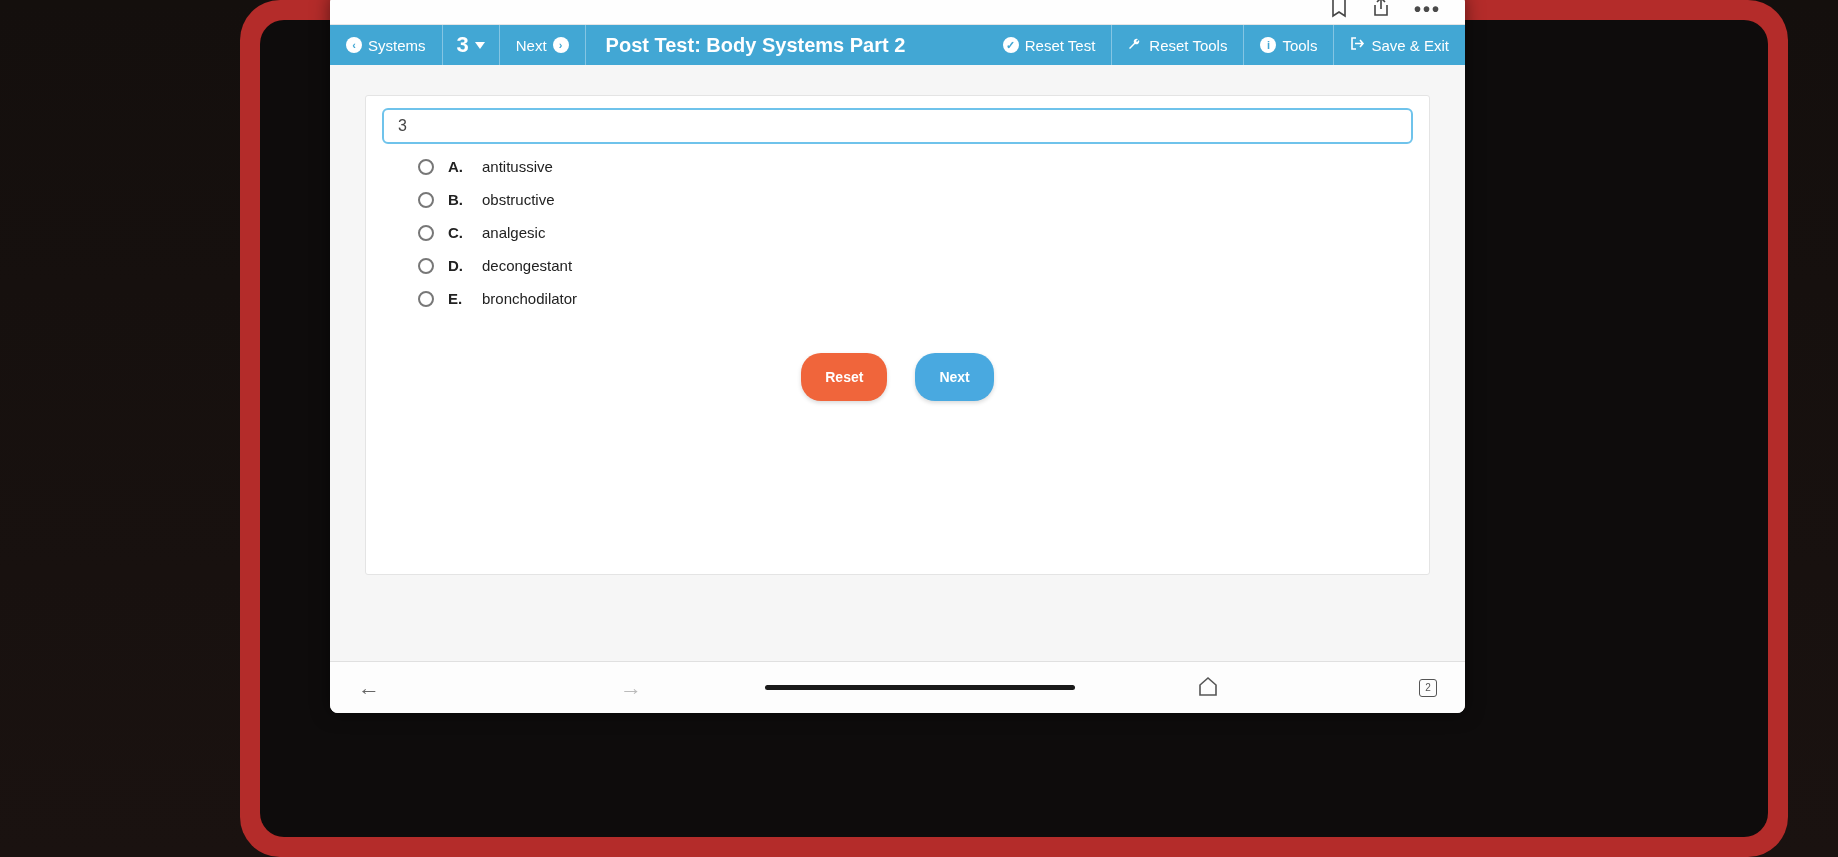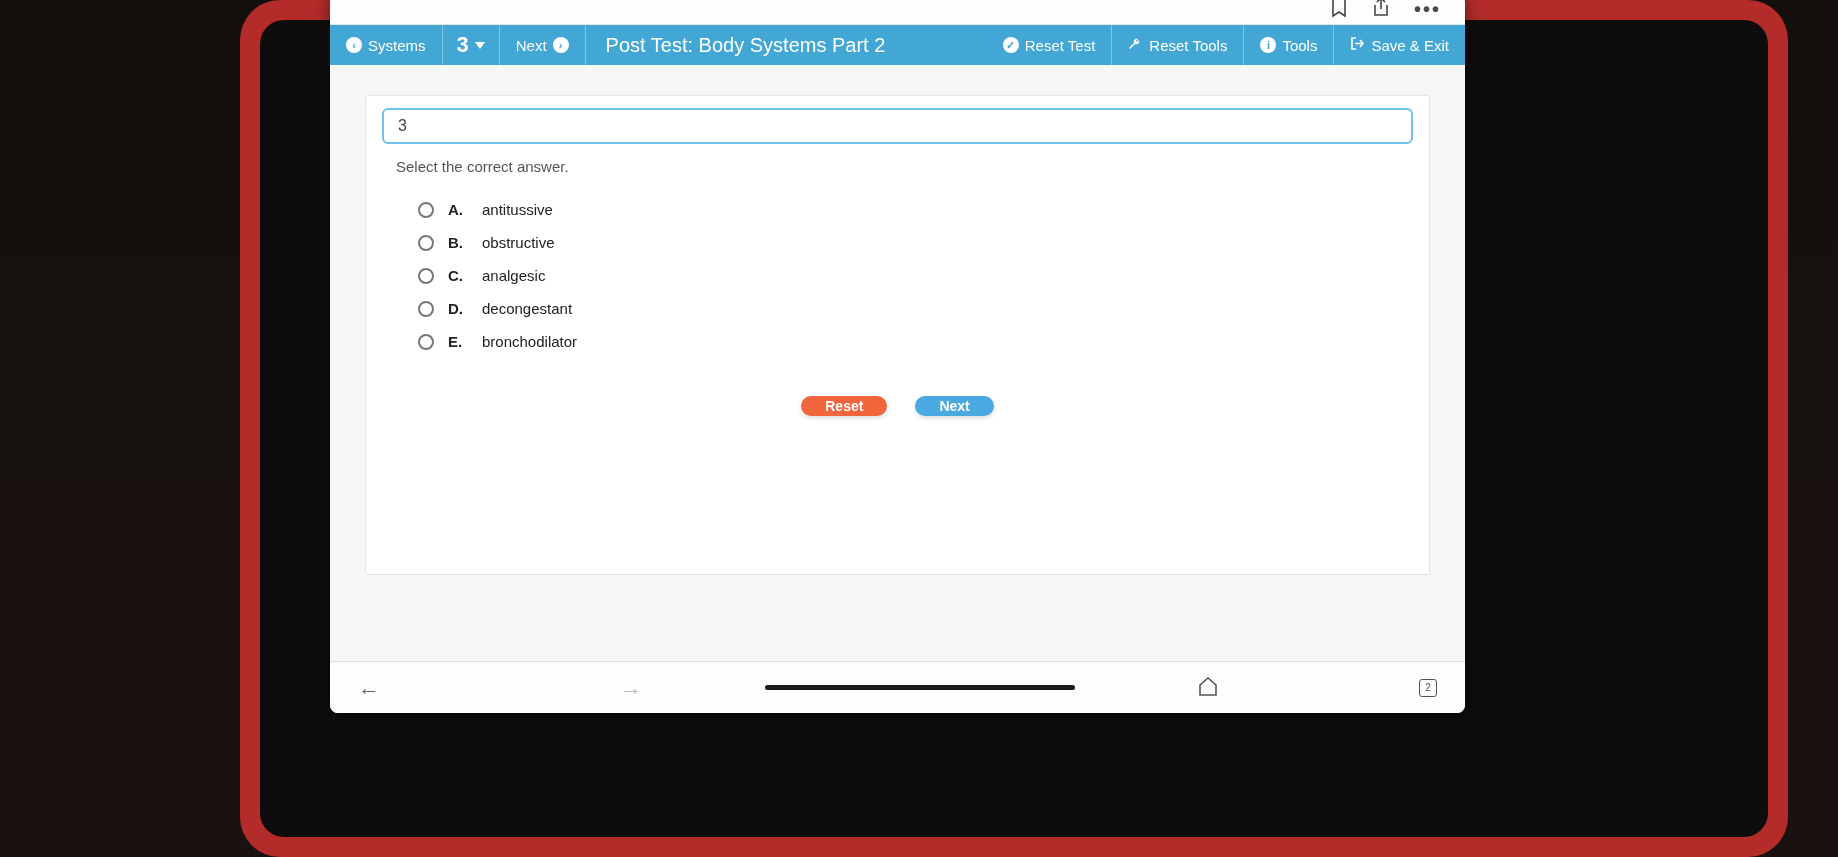--- a/index.html
+++ b/index.html
@@ -13,35 +13,35 @@
   .browser-bar { height: 30px; background: #fefefe; display: flex; justify-content: flex-end; align-items: center; gap: 24px; padding-right: 24px; border-bottom: 1px solid #e5e5e5; }
   .browser-bar span { color: #4a4a4a; font-size: 20px; cursor: pointer; }
   .dots { letter-spacing: 2px; font-weight: bold; }
 
   .action-bar { height: 40px; background: #42a7d4; display: flex; align-items: stretch; color: #fff; font-size: 15px; }
   .ab-sep { border-right: 1px solid rgba(255,255,255,0.35); }
   .ab-btn { display: flex; align-items: center; gap: 6px; padding: 0 16px; cursor: pointer; white-space: nowrap; }
   .q-num-select { font-size: 22px; font-weight: bold; padding: 0 14px; display: flex; align-items: center; gap: 6px; }
   .caret-down { width:0;height:0;border-left:5px solid transparent;border-right:5px solid transparent;border-top:7px solid #fff; display:inline-block; }
   .circ-icon { width:16px;height:16px;border-radius:50%;background:#fff;display:inline-flex;align-items:center;justify-content:center;font-size:11px;color:#42a7d4;font-weight:bold; }
-  .title-cell { flex: 1; display:flex;align-items:center; padding-left:20px; font-size:20px; font-weight:400; }
+  .title-cell { flex: 1; display:flex;align-items:center; padding-left:20px; font-size:20px; font-weight:700; }
   .right-tools { display:flex; align-items:stretch; }
 
   .content-wrap { flex:1; background:#f6f6f6; padding: 30px 35px 0 35px; position:relative; }
   .card { background:#fff; border:1px solid #e4e4e4; border-radius:3px; padding: 0 0 40px 0; min-height:480px; }
   .q-num-pill { border:2px solid #6fc3eb; border-radius:6px; margin: 12px 16px 14px 16px; height:36px; display:flex;align-items:center; padding:0 14px; color:#444; font-size:16px; }
   .card-body { padding: 0 30px 0 30px; }
   .instr { color:#555; font-size:15px; margin-bottom:26px; }
   .question { color:#222; font-size:15.5px; margin-bottom:28px; }
   .options { margin-left:22px; }
   .opt-row { display:flex; align-items:center; gap:14px; margin-bottom:16px; font-size:15px; color:#222; }
   .radio { width:16px;height:16px;border:2px solid #777;border-radius:50%; }
   .opt-letter { font-weight:bold; width:20px; }
   .btn-row { display:flex; justify-content:center; gap:28px; margin-top:46px; }
-  .pill-btn { border:none; border-radius:20px; height:20px; padding:0 24px; color:#fff; font-size:14px; font-weight:600; cursor:pointer; box-shadow:0 2px 4px rgba(0,0,0,0.15); }
+  .pill-btn { border:none; border-radius:20px; height:48px; padding:0 24px; color:#fff; font-size:14px; font-weight:600; cursor:pointer; box-shadow:0 2px 4px rgba(0,0,0,0.15); }
   .reset-btn { background:#f0653b; }
   .next-btn { background:#49a9e0; }
 
   .footer-bar { height:52px; border-top:1px solid #e0e0e0; display:flex;align-items:center;justify-content:space-between; padding:0 28px; background:#fdfdfd; }
   .nav-arrow { font-size:22px; color:#666; cursor:pointer; }
   .footer-center { flex:1; display:flex; justify-content:center; }
   .home-indicator { width:310px;height:5px;background:#1a1a1a;border-radius:3px; }
   .tabs-icon { width:18px;height:18px;border:1.5px solid #555;border-radius:3px;display:flex;align-items:center;justify-content:center;font-size:10px;color:#555; }
 </style>
 </head>
@@ -109,21 +109,20 @@
         </div>
       </div>
     </div>
 
     <div class="content-wrap">
       <div class="card">
         <div class="q-num-pill">
           <span>3</span>
         </div>
         <div class="card-body">
-          <p class="instr">Select the correct answer.</p>
           <div class="options">
             <div class="opt-row">
               <span class="radio"></span>
               <span class="opt-letter">A.</span>
               <span>antitussive</span>
             </div>
             <div class="opt-row">
               <span class="radio"></span>
               <span class="opt-letter">B.</span>
               <span>obstructive</span>

